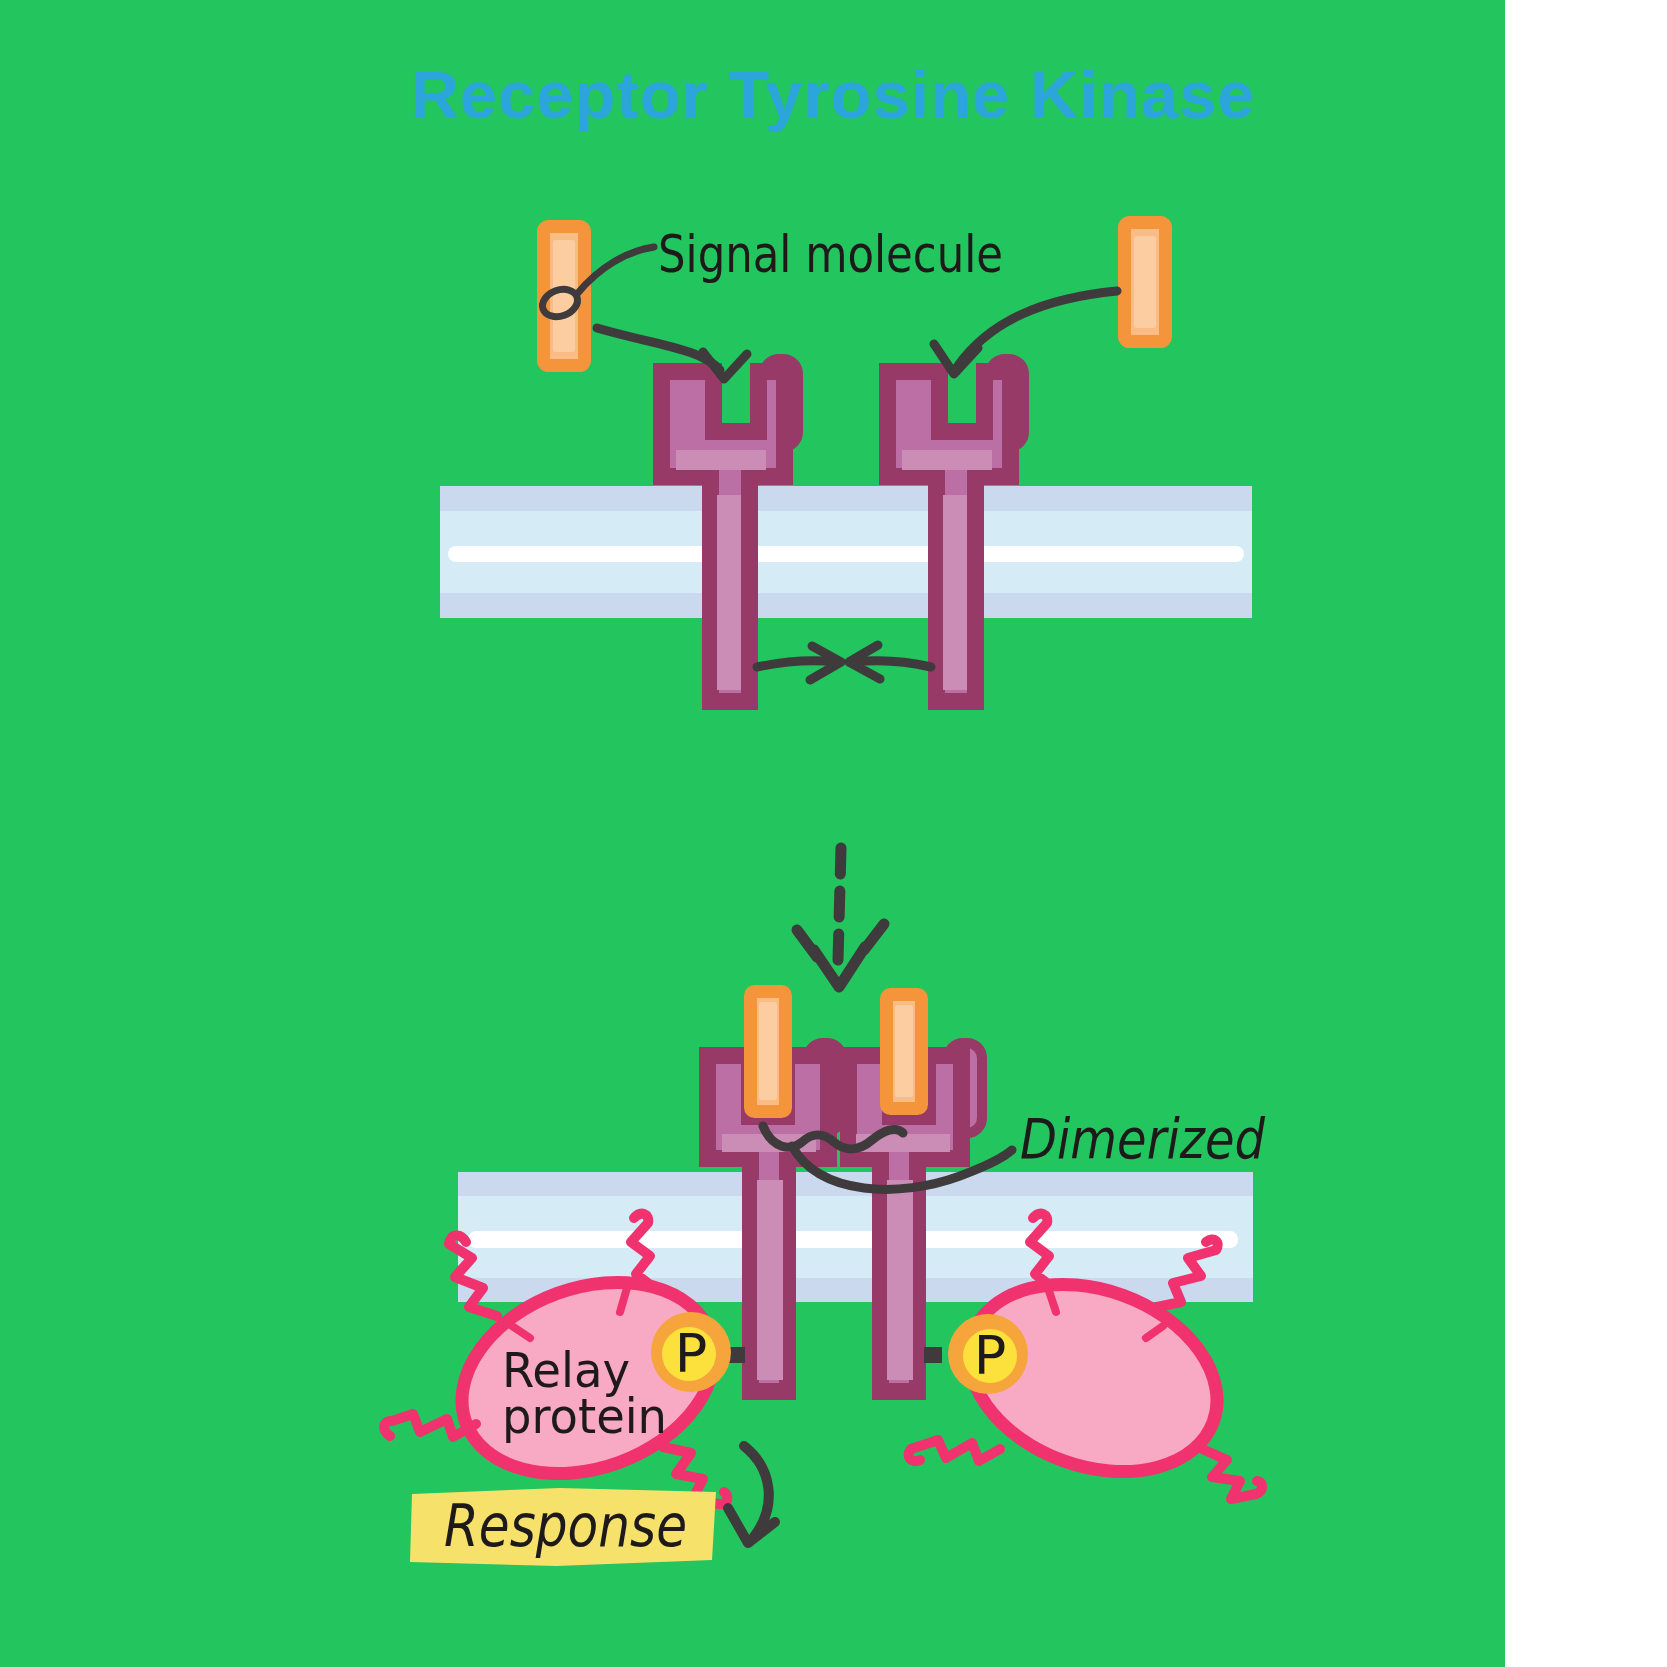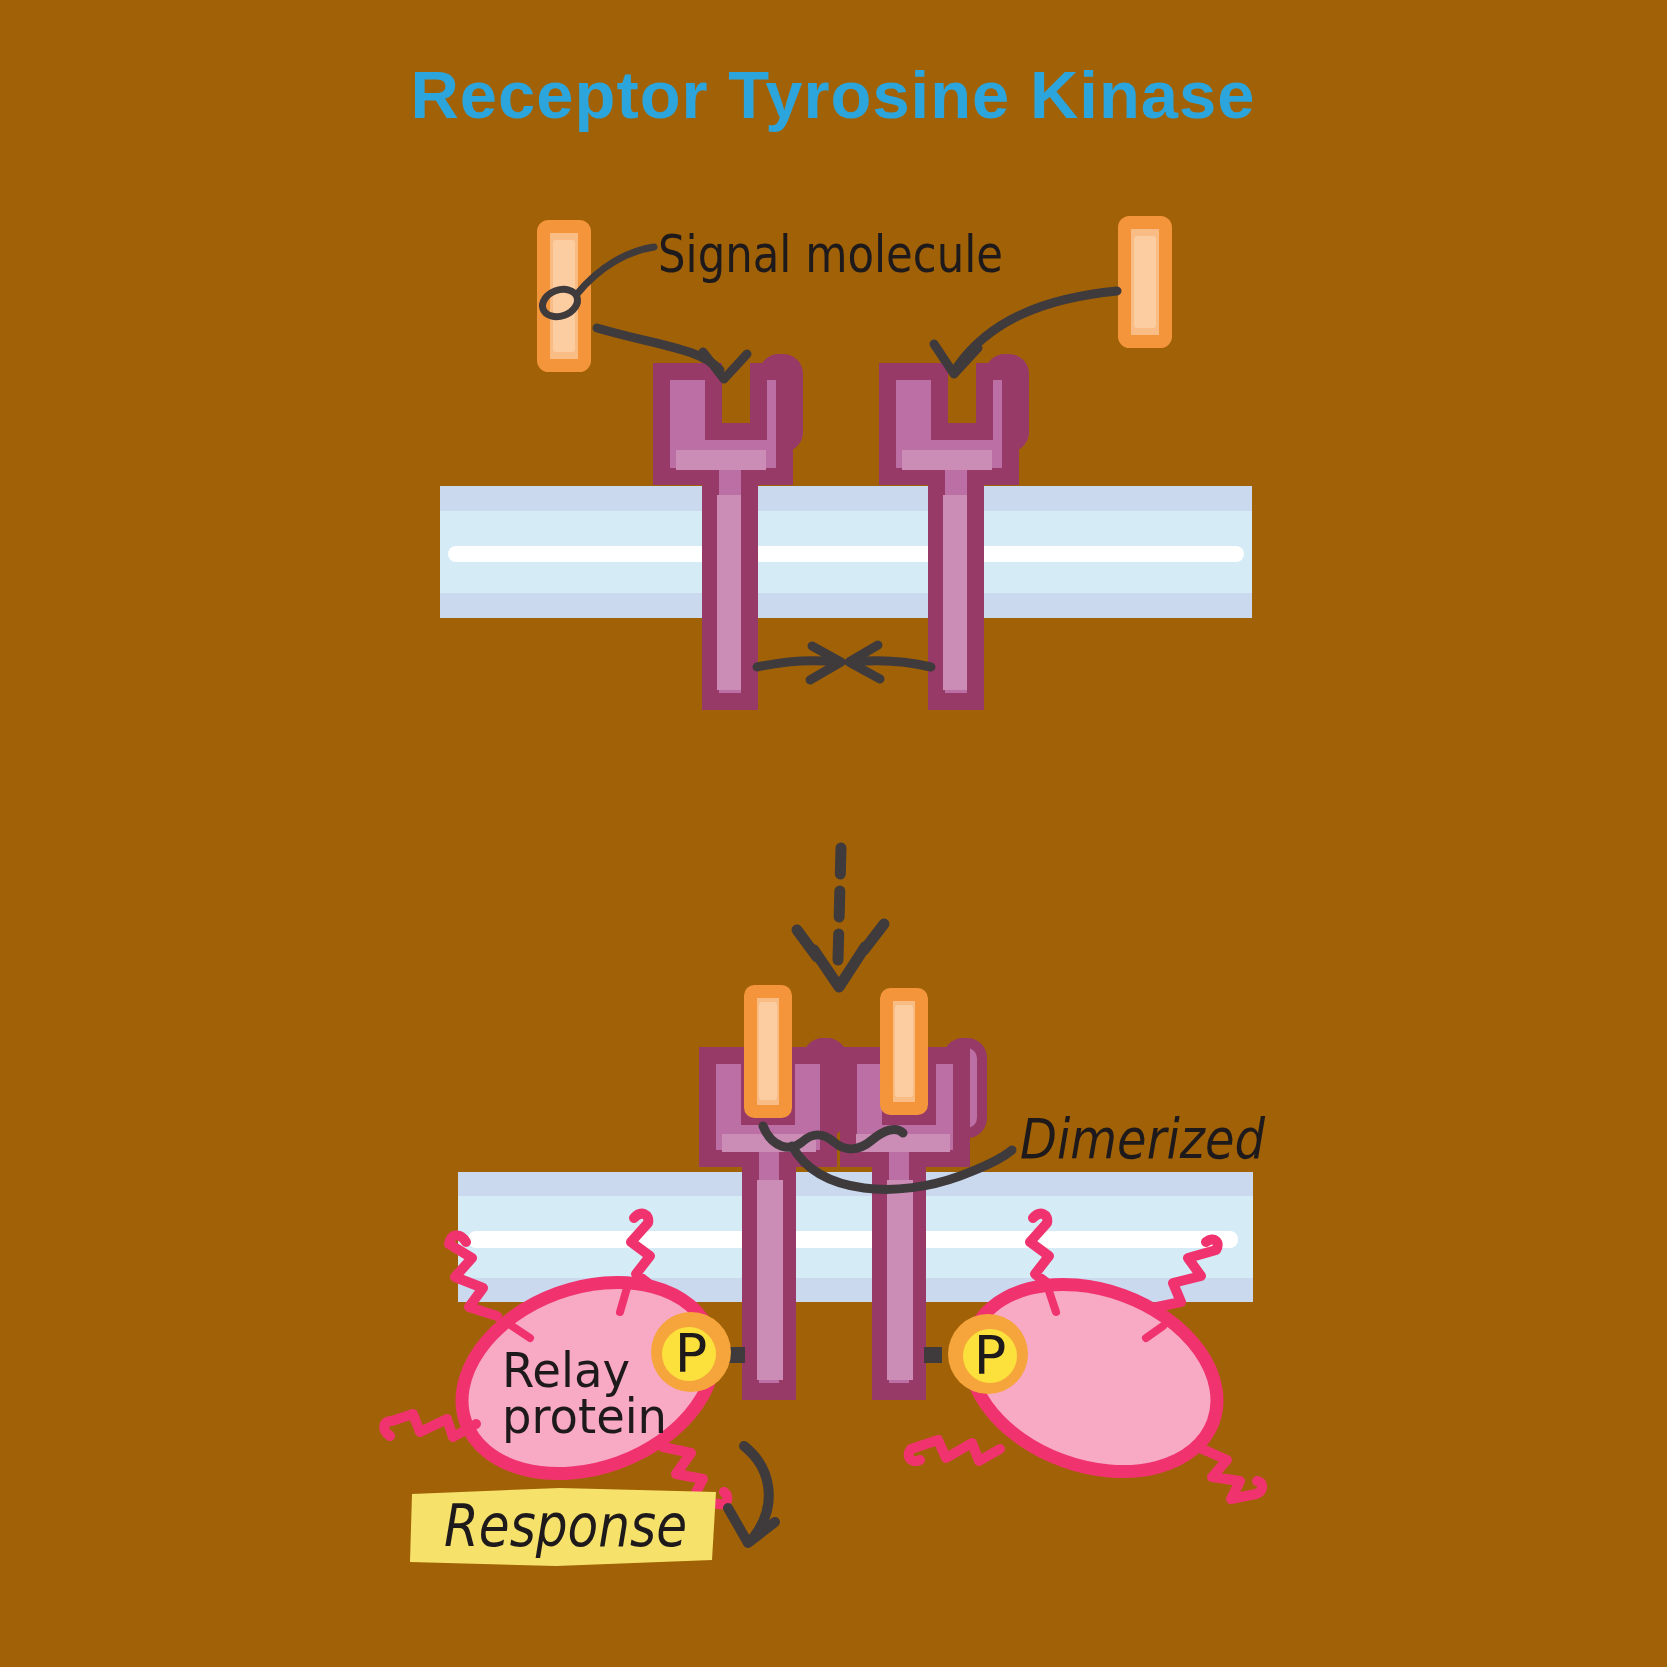--- a/index.html
+++ b/index.html
@@ -1,16 +1,16 @@
 <!DOCTYPE html>
 <html><head>
 <meta charset="utf-8">
 <style>
   html,body{margin:0;padding:0;background:#ffffff;}
-  .canvas{position:relative;width:1667px;height:1667px;background:#a16207;overflow:hidden;}
+  .canvas{position:relative;width:1505px;height:1667px;background:#22c55e;overflow:hidden;}
   svg{position:absolute;left:0;top:0;}
   .title-text{font-family:"Liberation Sans",sans-serif;font-weight:bold;letter-spacing:1px;}
   .hand{font-family:"DejaVu Sans",sans-serif;}
   .hand-italic{font-family:"DejaVu Sans",sans-serif;font-style:italic;}
   text{user-select:none;}
 </style>
 </head>
 <body>
 
 <div class="canvas">

